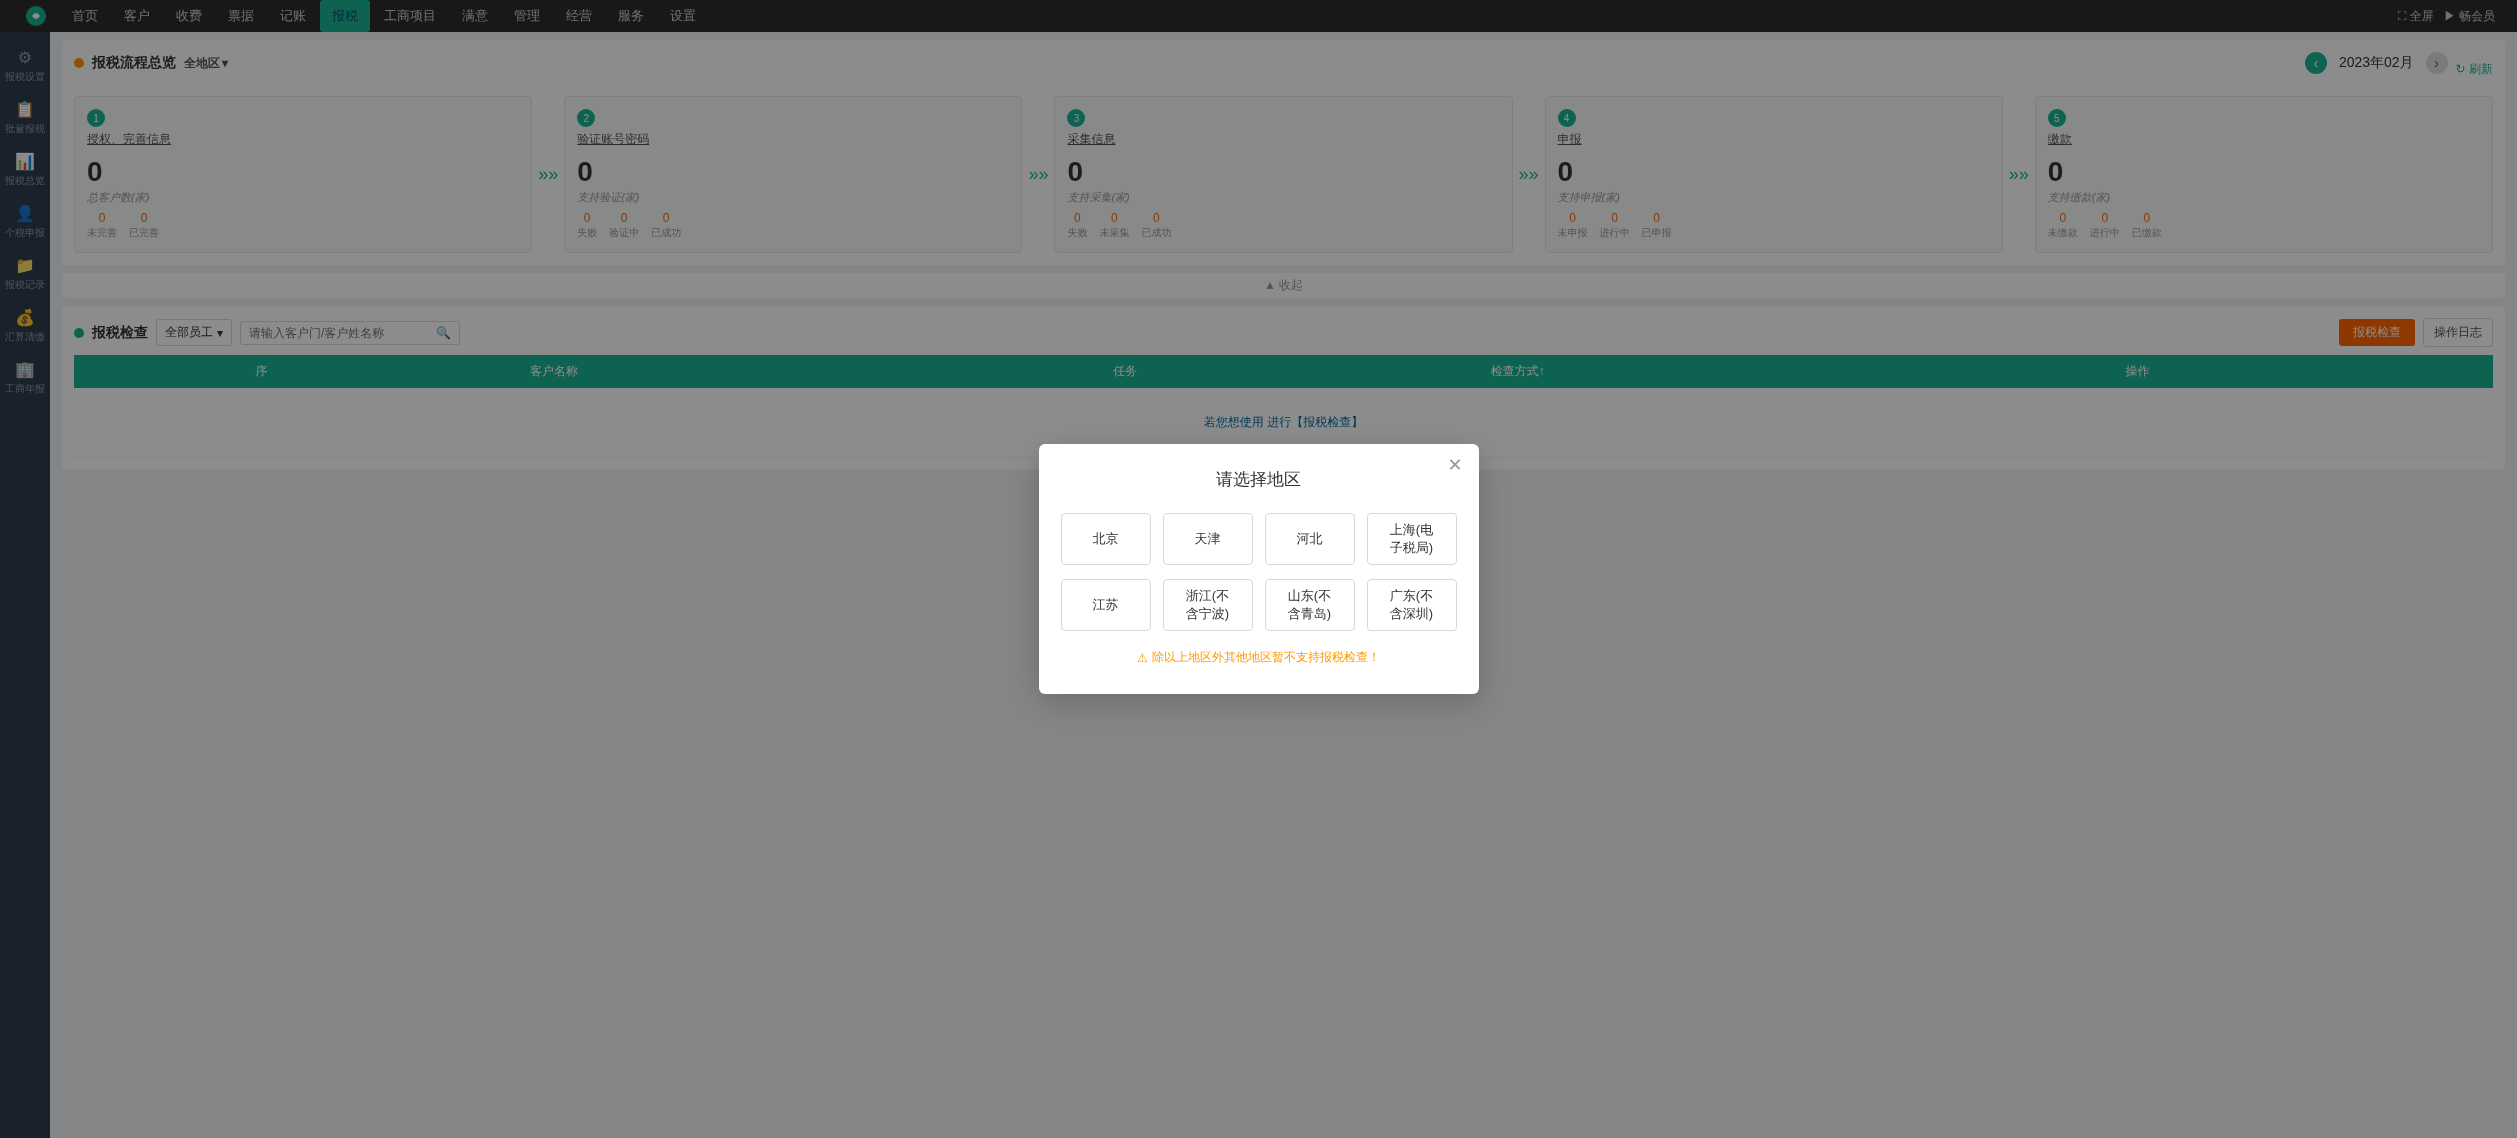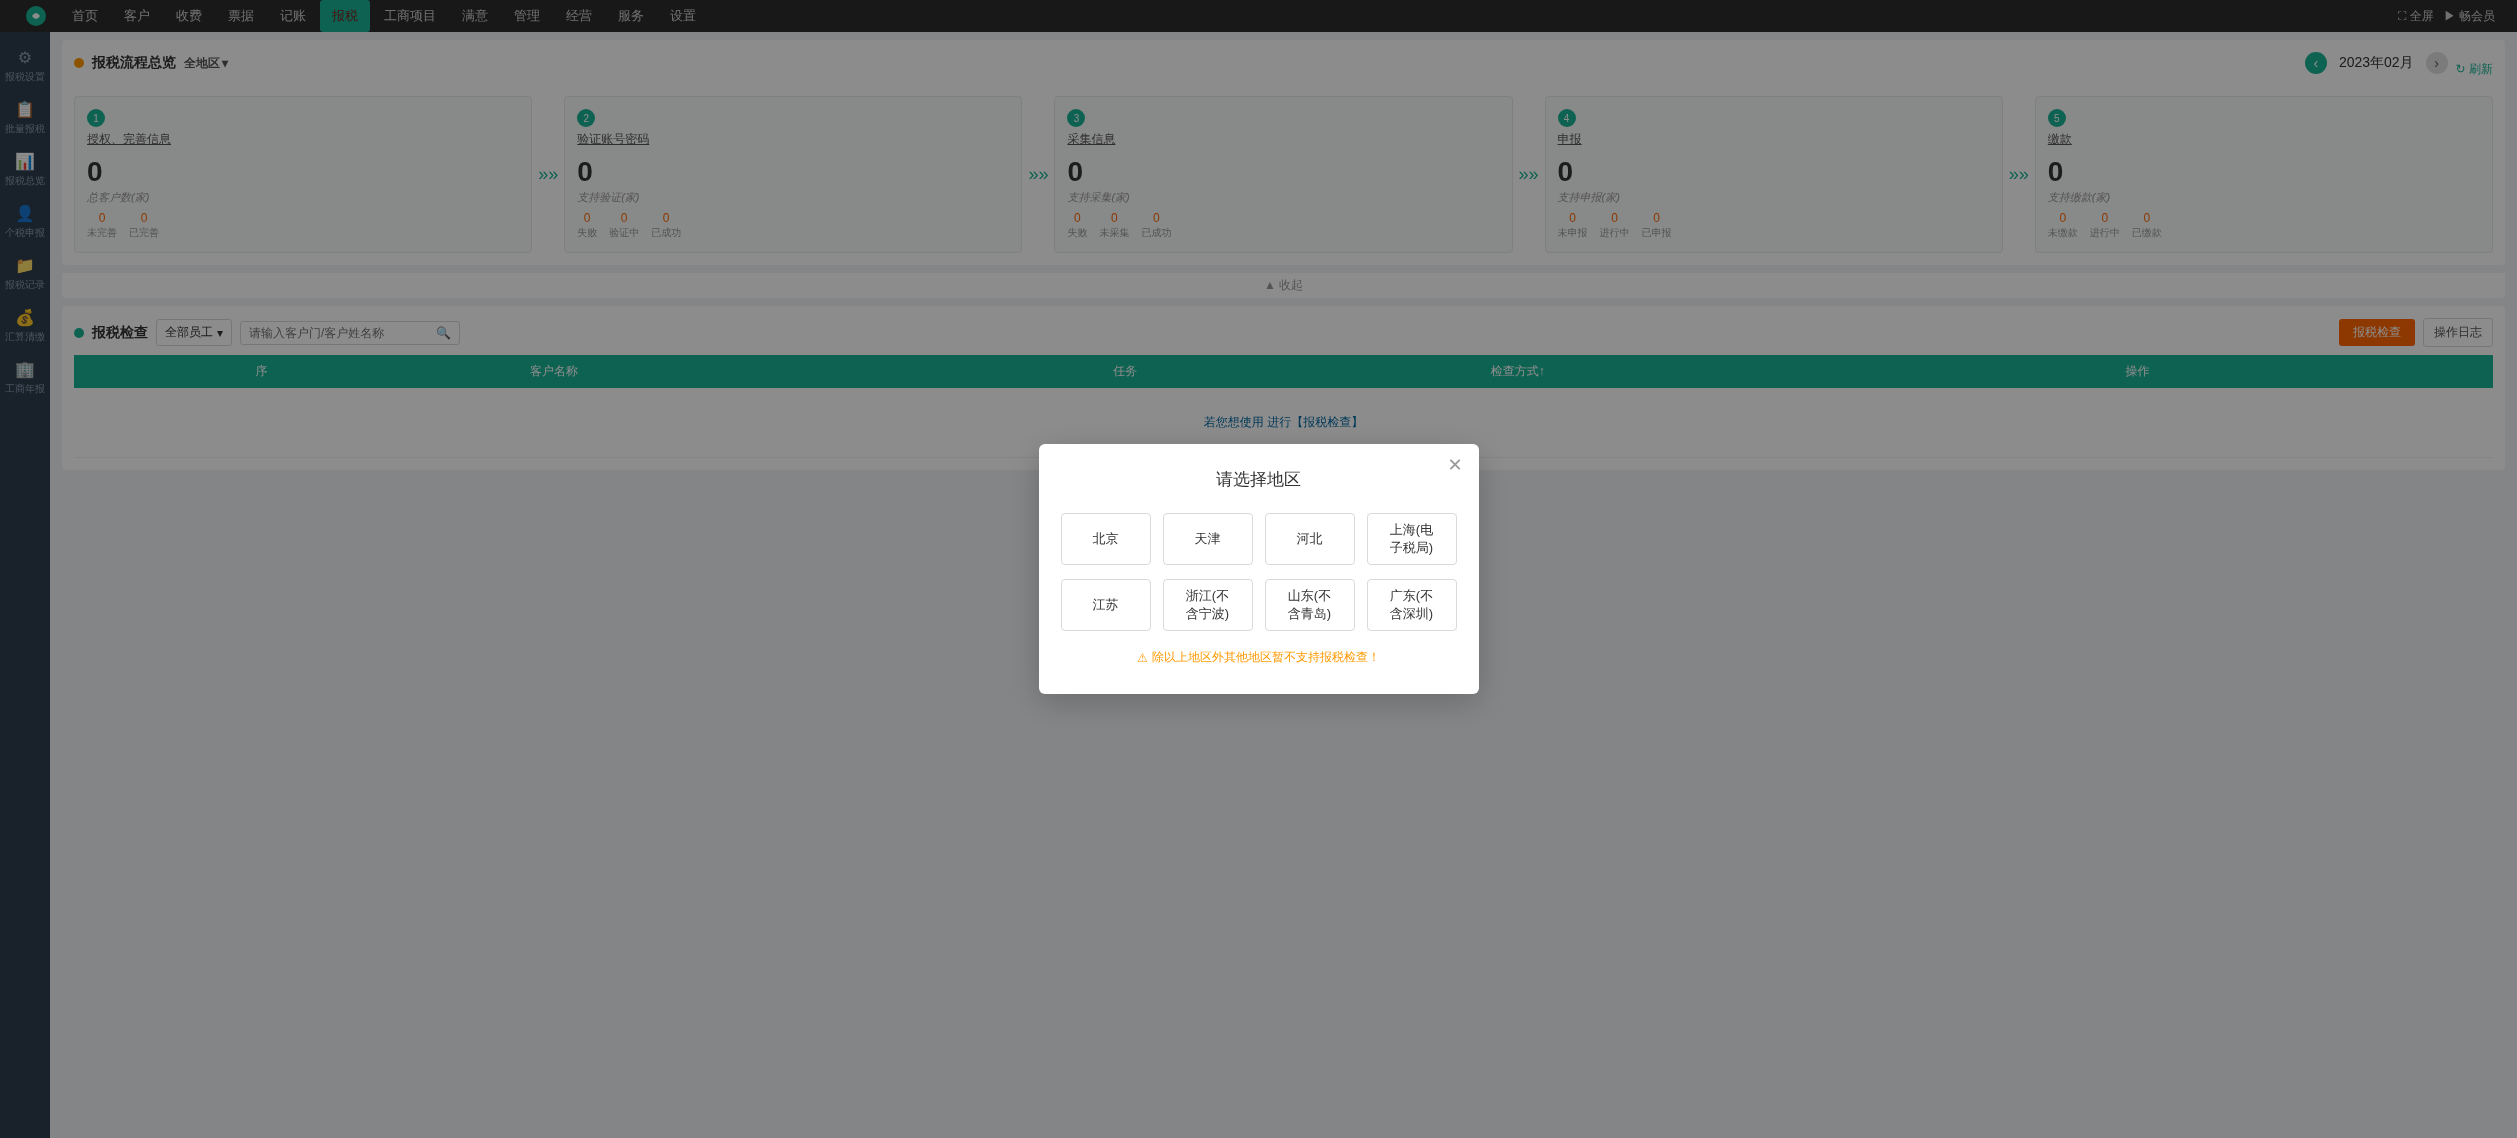--- a/index.html
+++ b/index.html
@@ -14,21 +14,21 @@
     .top-nav-logo {
       width: 28px; height: 28px; margin-right: 10px;
       display: flex; align-items: center; justify-content: center;
     }
     .top-nav-logo svg { width: 24px; height: 24px; }
     .top-nav-items { display: flex; gap: 2px; }
     .top-nav-item {
       color: #ccc; padding: 4px 12px; cursor: pointer; font-size: 13px;
       border-radius: 3px; line-height: 24px;
     }
-    .top-nav-item.active { background: #1ab394; color: #7f1d1d; }
+    .top-nav-item.active { background: #1ab394; color: #0c4a6e; }
     .top-nav-right {
       margin-left: auto; display: flex; align-items: center; gap: 10px; color: #ccc; font-size: 12px;
     }
     .top-nav-right span { cursor: pointer; }
 
     
     .layout { display: flex; height: calc(100vh - 32px); }
 
     
     .sidebar {

